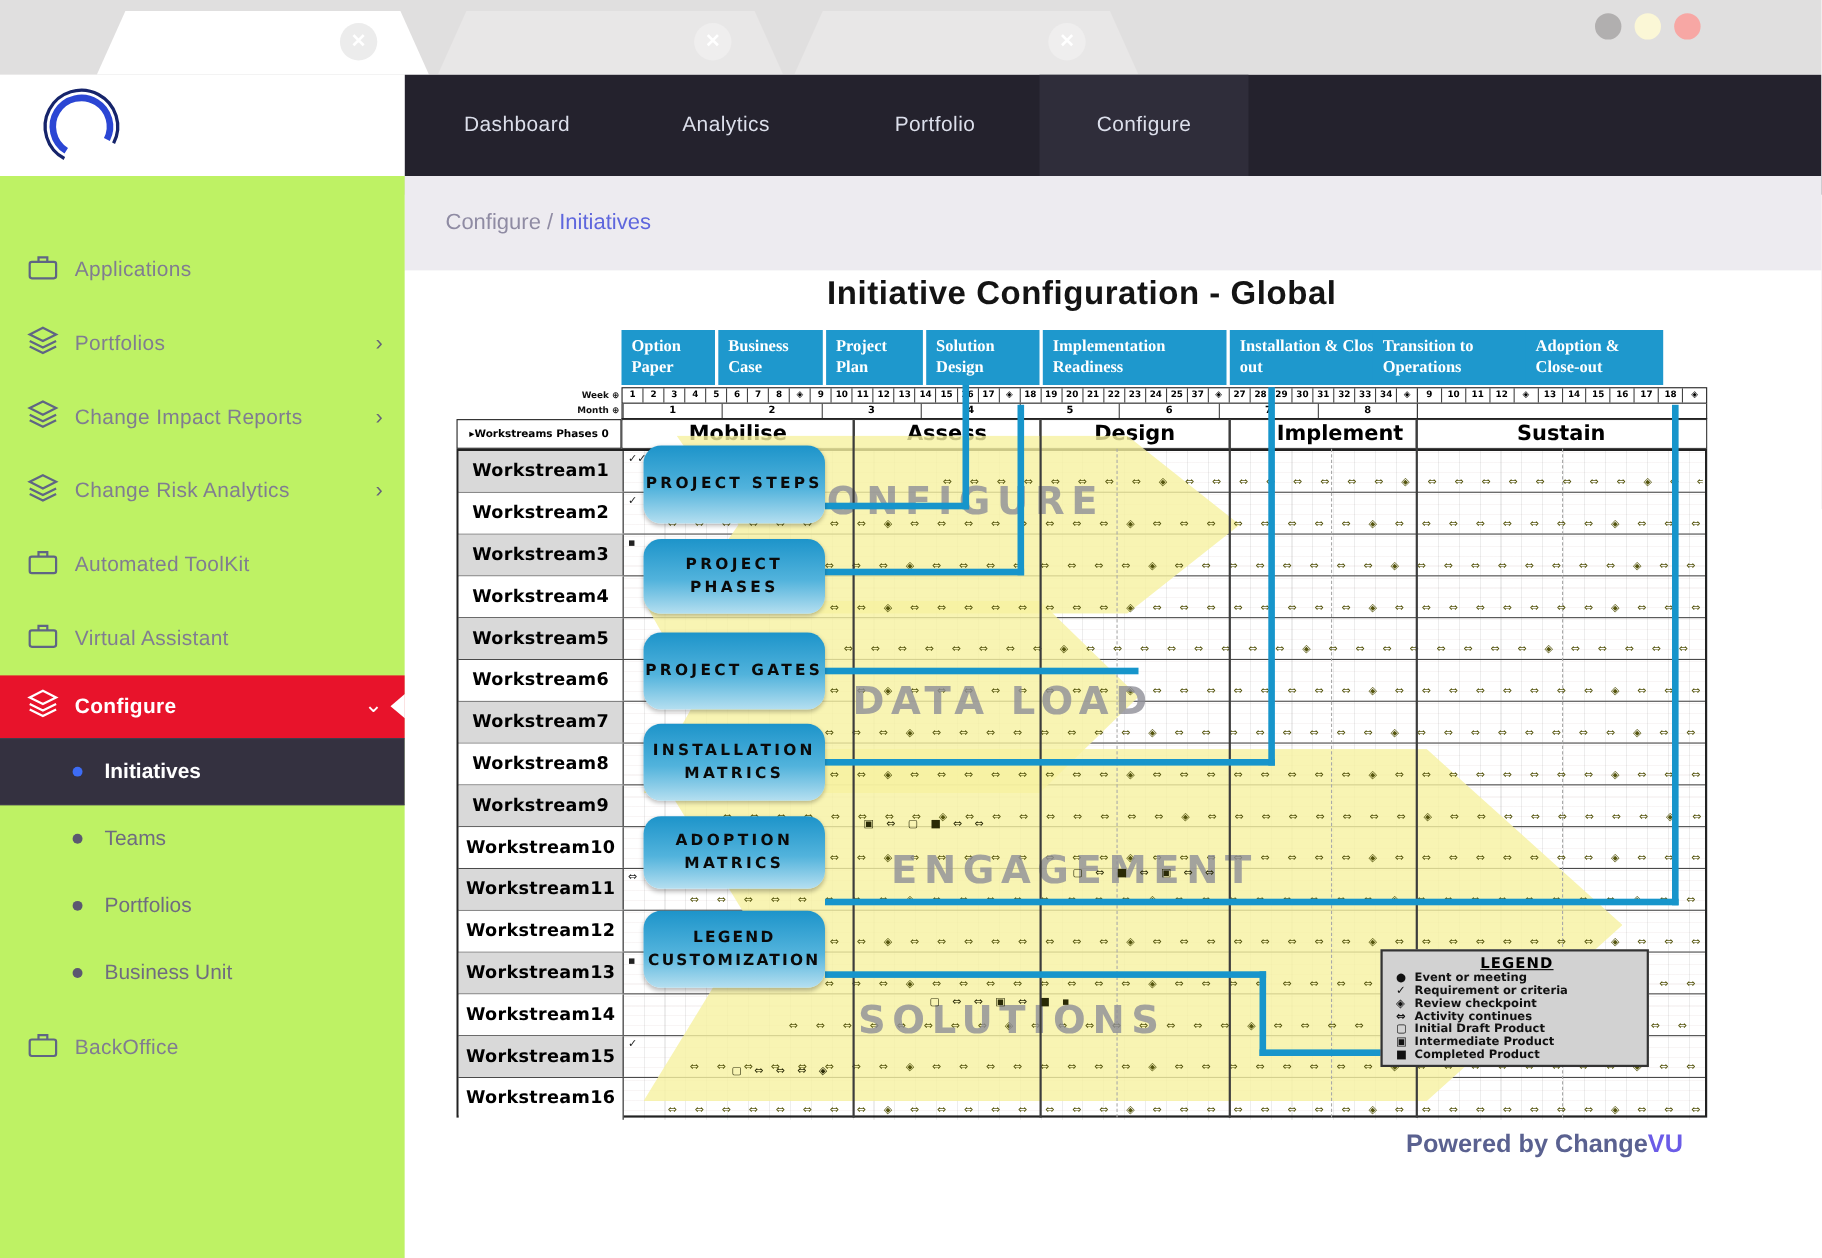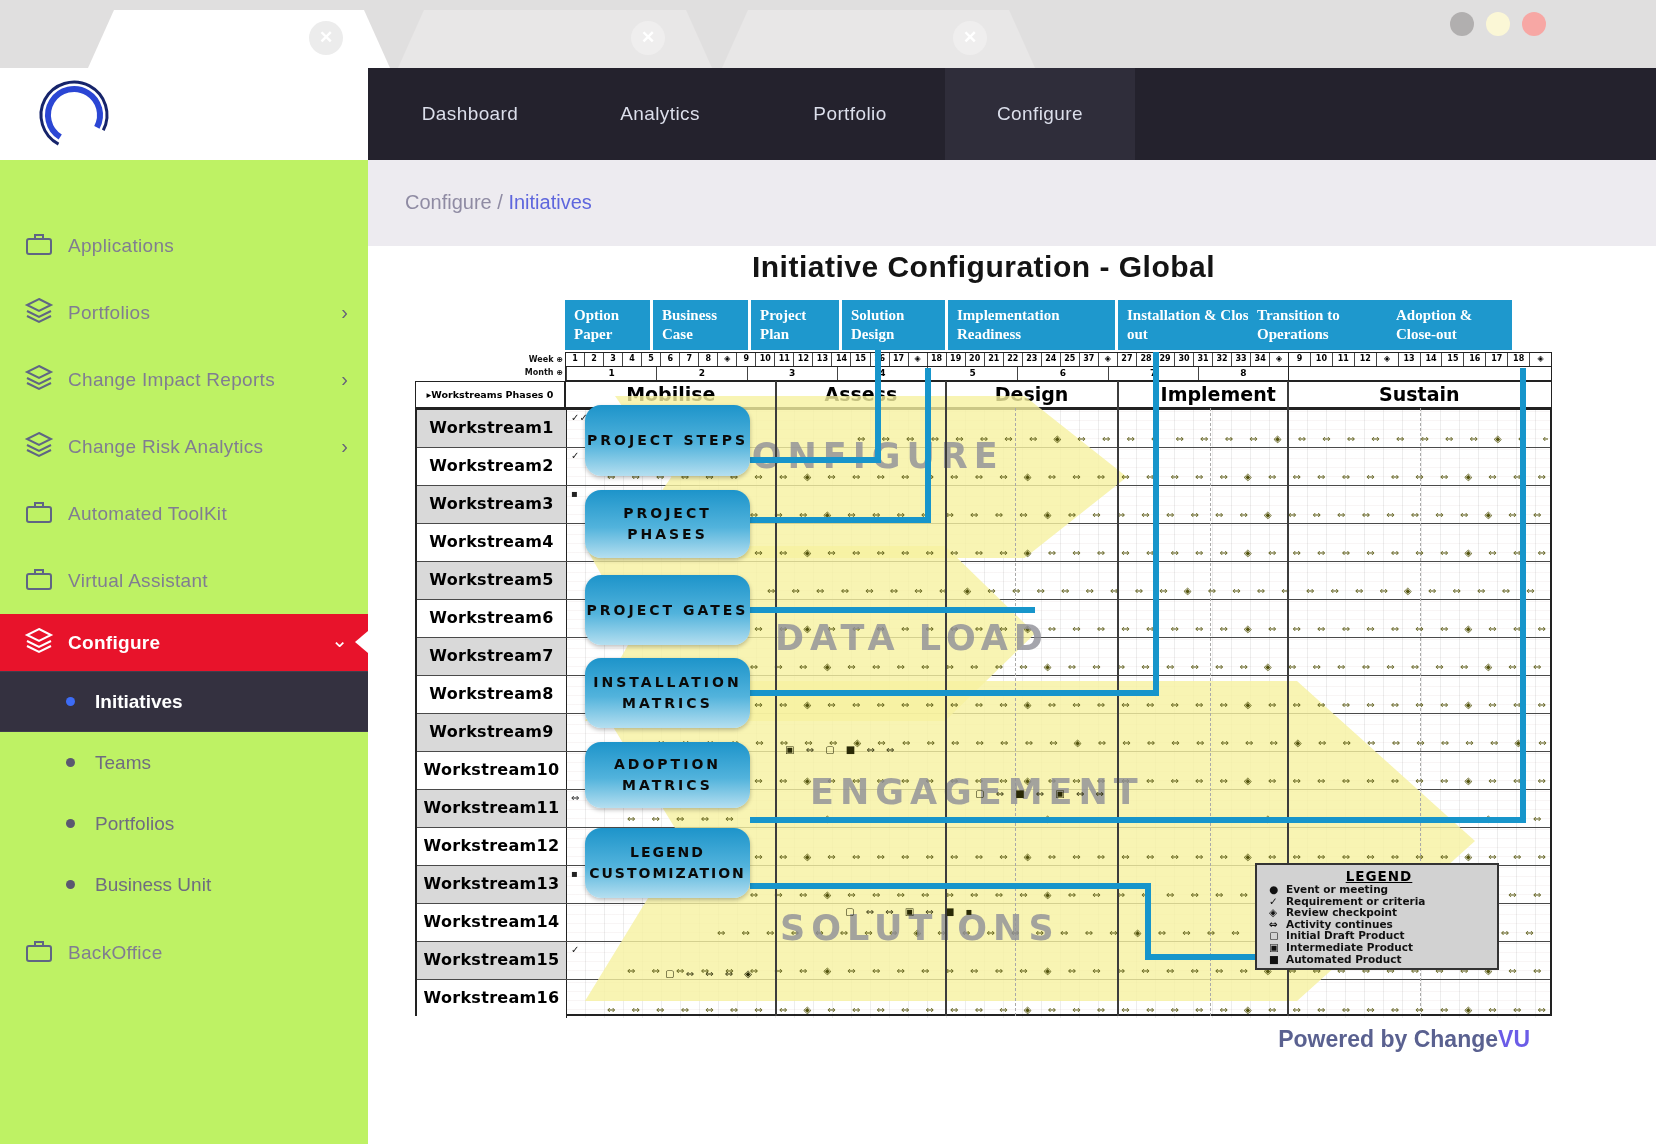--- a/index.html
+++ b/index.html
@@ -497,21 +497,21 @@
 
       <div class="legendbox">
         <h4>LEGEND</h4>
         <div id="legend-items">
             <div class="lg-item"><span class="ic">●</span><span>Event or meeting</span></div>
             <div class="lg-item"><span class="ic">✓</span><span>Requirement or criteria</span></div>
             <div class="lg-item"><span class="ic">◈</span><span>Review checkpoint</span></div>
             <div class="lg-item"><span class="ic">⇔</span><span>Activity continues</span></div>
             <div class="lg-item"><span class="ic">▢</span><span>Initial Draft Product</span></div>
             <div class="lg-item"><span class="ic">▣</span><span>Intermediate  Product</span></div>
-            <div class="lg-item"><span class="ic">■</span><span>Automated Product</span></div>
+            <div class="lg-item"><span class="ic">■</span><span>Completed Product</span></div>
           </div>
       </div>
     </div>
 
     <div class="powered">
       <span>Powered by Change</span><b>VU</b>
     </div>
   </div>
 </div>
 

